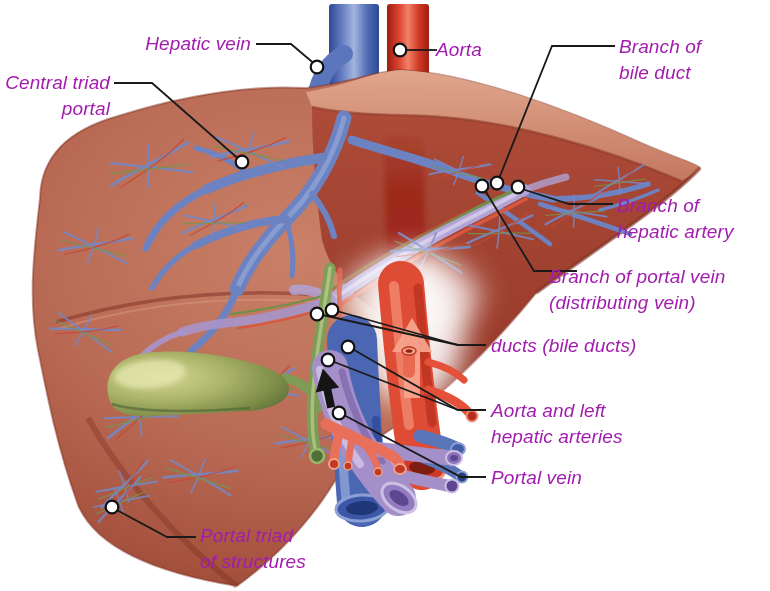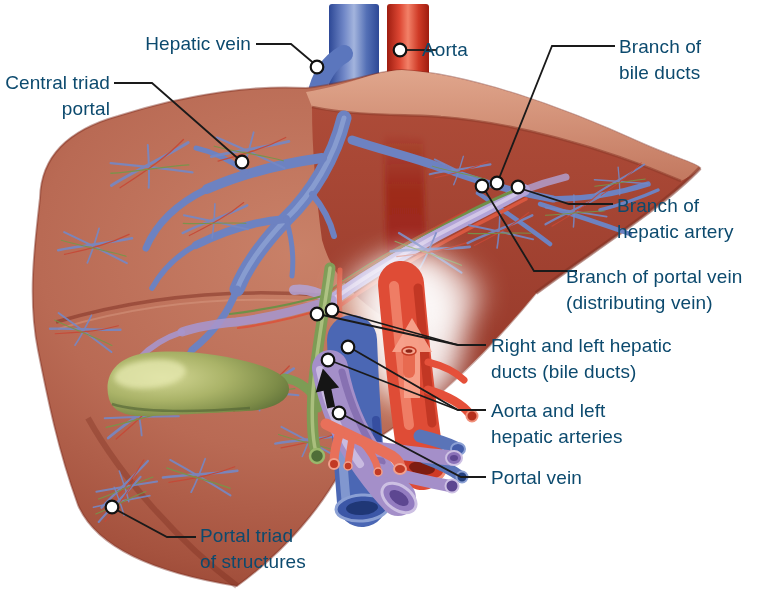--- a/index.html
+++ b/index.html
@@ -5,22 +5,23 @@
   html,body{margin:0;padding:0;background:#ffffff;}
   .stage{
     position:relative;width:770px;height:591px;overflow:hidden;
     background:#ffffff;
     font-family:"Liberation Sans","DejaVu Sans",sans-serif;
   }
   .stage svg{position:absolute;left:0;top:0;}
   .label{
     position:absolute;
     font-size:19px;line-height:26px;
-    color:#0c4a6e;letter-spacing:0.1px;
+    color:#a21caf;letter-spacing:0.1px;
     white-space:nowrap;
+    font-style:italic;
   }
   .label.align-r{text-align:right;}
 </style>
 </head>
 <body>
 
 <div class="stage">
 
 <svg width="770" height="591" viewBox="0 0 770 591">
   <defs>
@@ -303,37 +304,36 @@
   </g>
 </svg>
 
 <div class="label align-r" style="right:519px;top:31px">
   <div>Hepatic vein</div>
 </div>
 <div class="label align-r" style="right:660px;top:70px">
   <div>Central triad</div>
   <div>portal</div>
 </div>
-<div class="label" style="left:422px;top:37px">
+<div class="label" style="left:436px;top:37px">
   <div>Aorta</div>
 </div>
 <div class="label" style="left:619px;top:34px">
   <div>Branch of</div>
-  <div>bile ducts</div>
+  <div>bile duct</div>
 </div>
 <div class="label" style="left:617px;top:193px">
   <div>Branch of</div>
   <div>hepatic artery</div>
 </div>
-<div class="label" style="left:566px;top:264px">
+<div class="label" style="left:549px;top:264px">
   <div>Branch of portal vein</div>
   <div>(distributing vein)</div>
 </div>
 <div class="label" style="left:491px;top:333px">
-  <div>Right and left hepatic</div>
   <div>ducts (bile ducts)</div>
 </div>
 <div class="label" style="left:491px;top:398px">
   <div>Aorta and left</div>
   <div>hepatic arteries</div>
 </div>
 <div class="label" style="left:200px;top:523px">
   <div>Portal triad</div>
   <div>of structures</div>
 </div>

